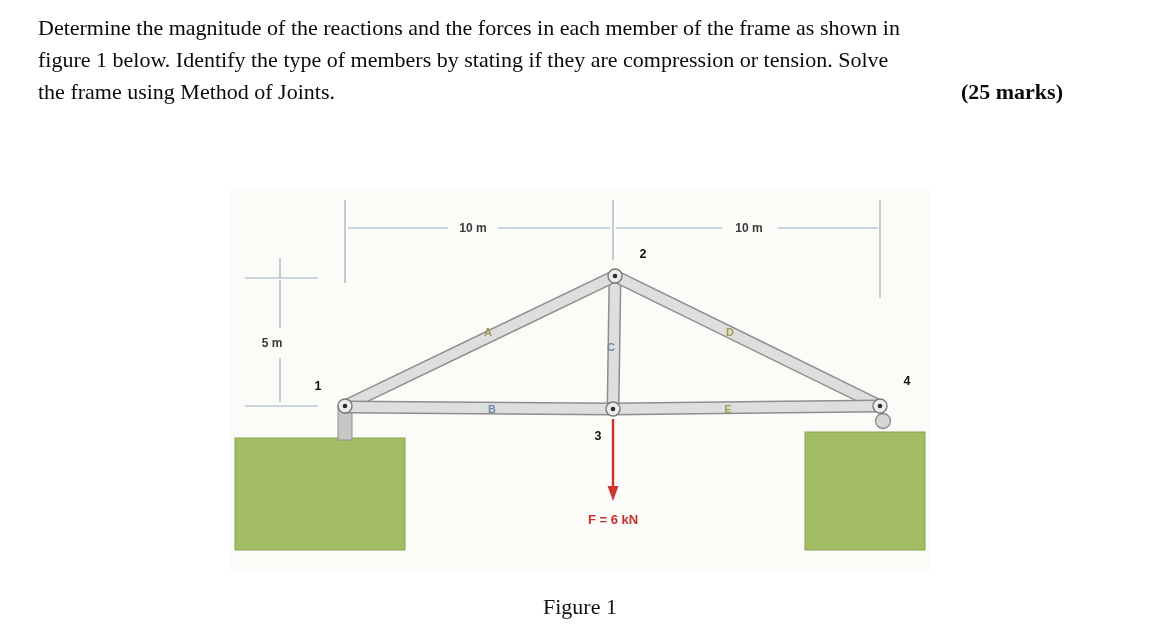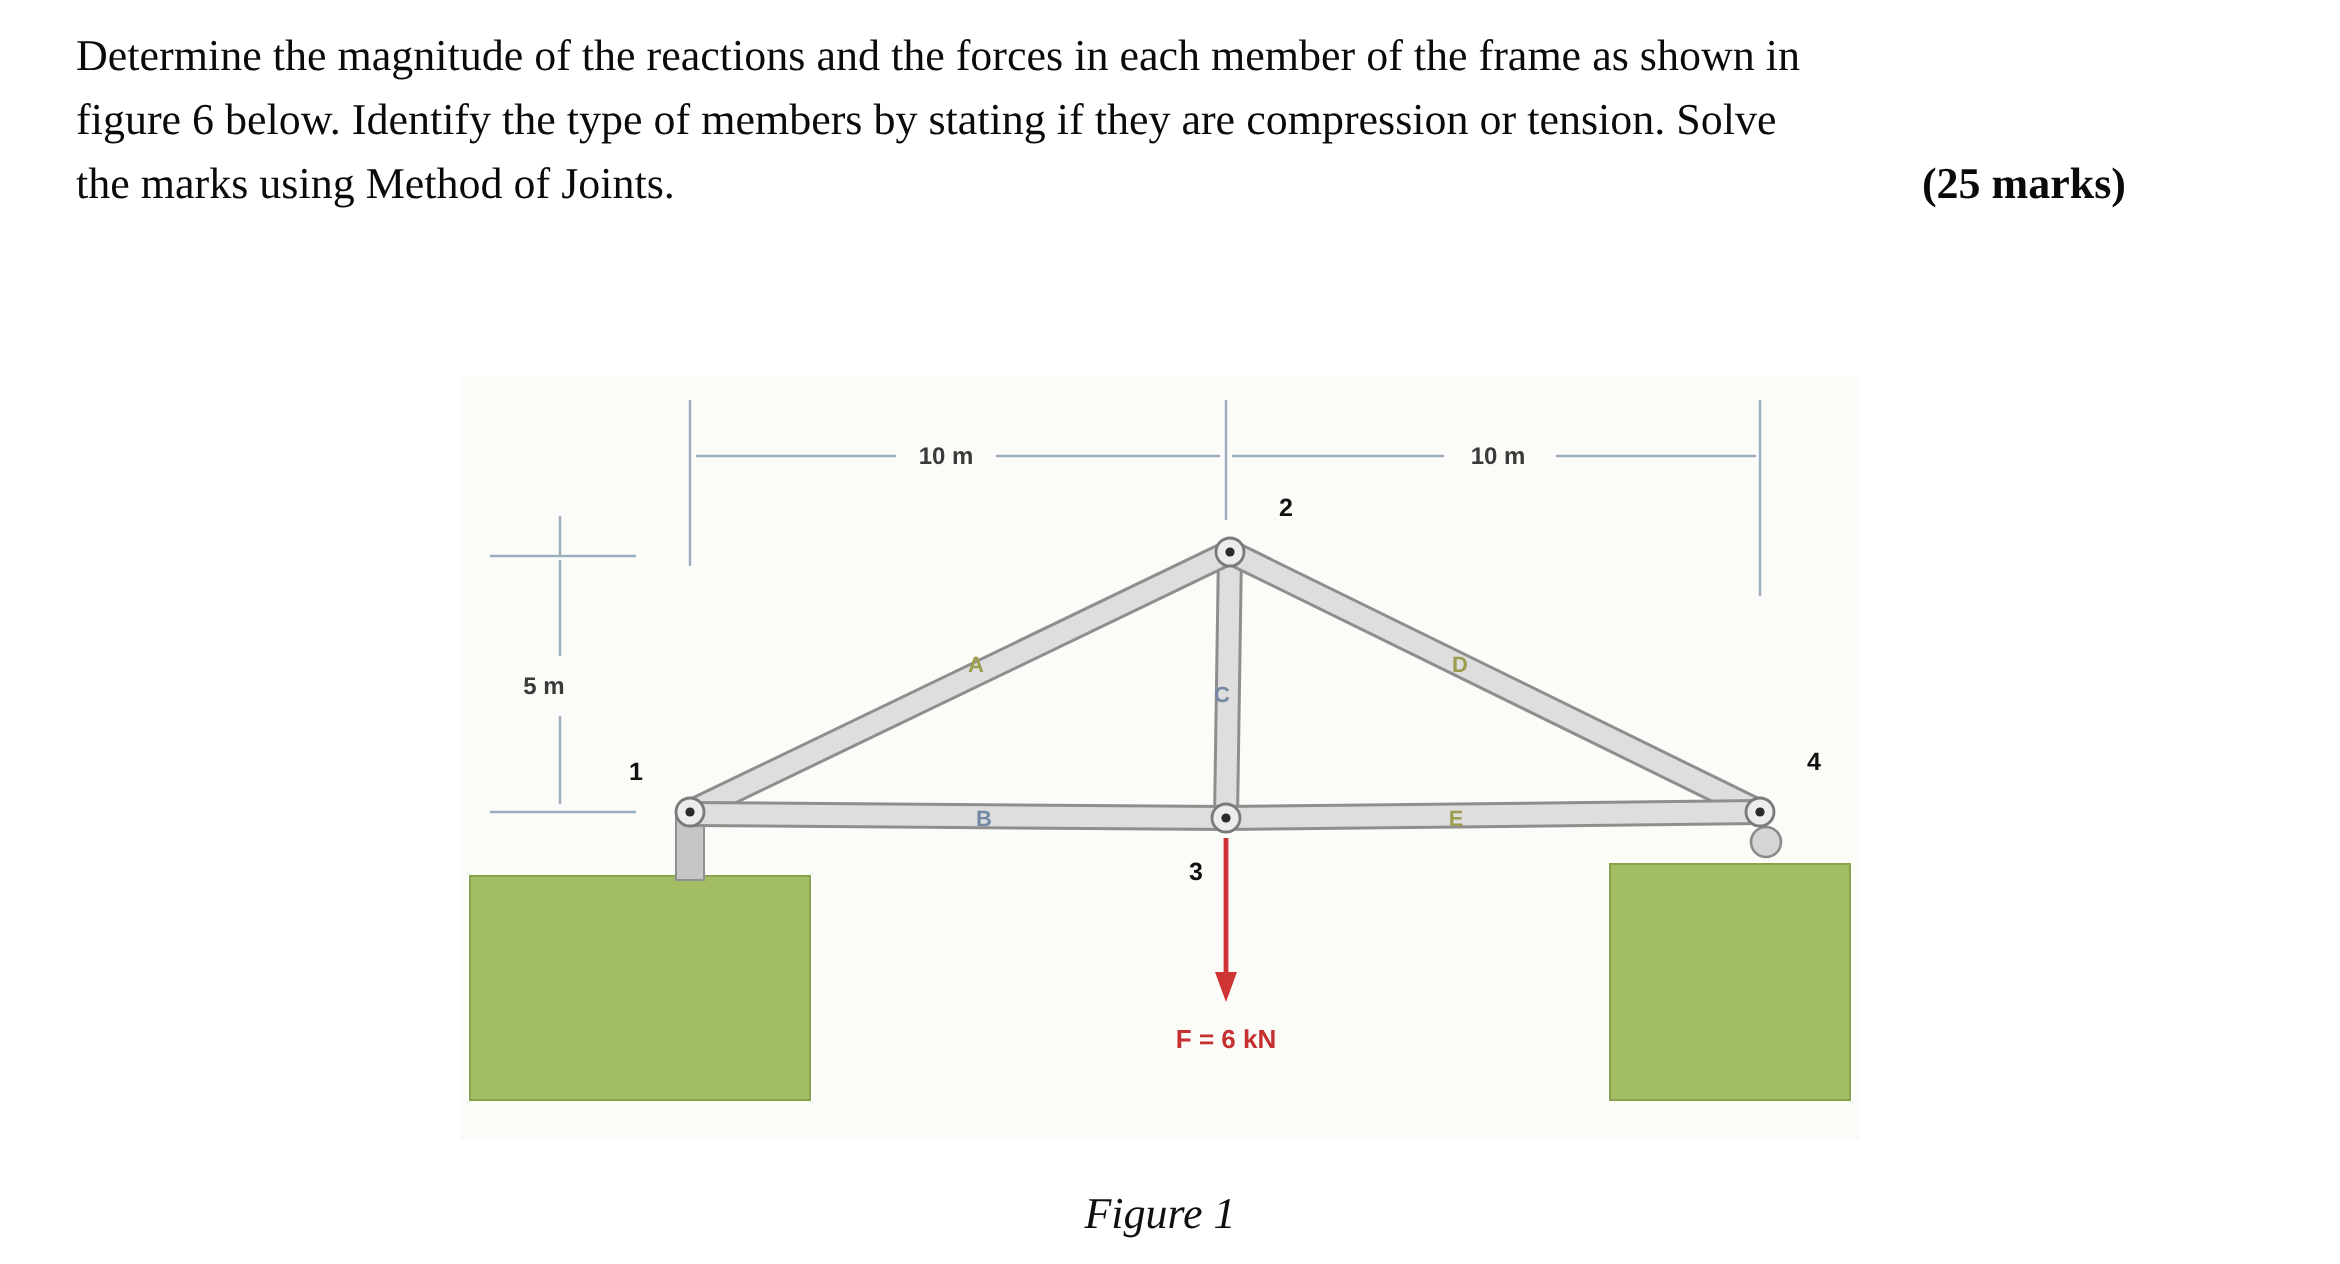--- a/index.html
+++ b/index.html
@@ -16,21 +16,21 @@
   .p-line3 { display:flex; justify-content:space-between; padding-right:92px; }
   .marks { font-weight:bold;margin-left:21px; }
 
   .figure-area {
     position:absolute; left:230px; top:188px; width:700px; height:382px;
     background:#fbfbf8;
     text-decoration:underline;
   }
   .caption {
     position:absolute; left:230px; top:594px; width:700px;
-    text-align:center; font-size:22px; color:#101010;font-style:italic;
+    text-align:center; font-size:22px; color:#101010;
   }
 
   
   .dim line { stroke:#9aaec0; stroke-width:1.2; }
   .dim-label {
     font-family:"Liberation Sans", sans-serif; font-size:12px; font-weight:600;
     fill:#3a3a3a; text-anchor:middle;
   }
   .bar-edge { stroke:#8e8e8e; stroke-width:13; stroke-linecap:round; fill:none; }
   .bar-fill { stroke:#dedede; stroke-width:10; stroke-linecap:round; fill:none; }
@@ -56,23 +56,23 @@
     fill:#c53030; text-anchor:middle;
   }
 </style>
 </head>
 <body>
 
 <div class="page">
 
   <div class="problem-text">
     <div class="p-line">Determine the magnitude of the reactions and the forces in each member of the frame as shown in</div>
-    <div class="p-line">figure 6 below. Identify the type of members by stating if they are compression or tension. Solve</div>
+    <div class="p-line">figure 1 below. Identify the type of members by stating if they are compression or tension. Solve</div>
     <div class="p-line p-line3">
-      <span>the marks using Method of Joints.</span>
+      <span>the frame using Method of Joints.</span>
       <span class="marks">(25 marks)</span>
     </div>
   </div>
 
   <div class="figure-area">
     <svg width="700" height="382" viewBox="0 0 700 382">
 
       <rect x="5" y="250" width="170" height="112" class="support"></rect>
       <rect x="575" y="244" width="120" height="118" class="support"></rect>
 

